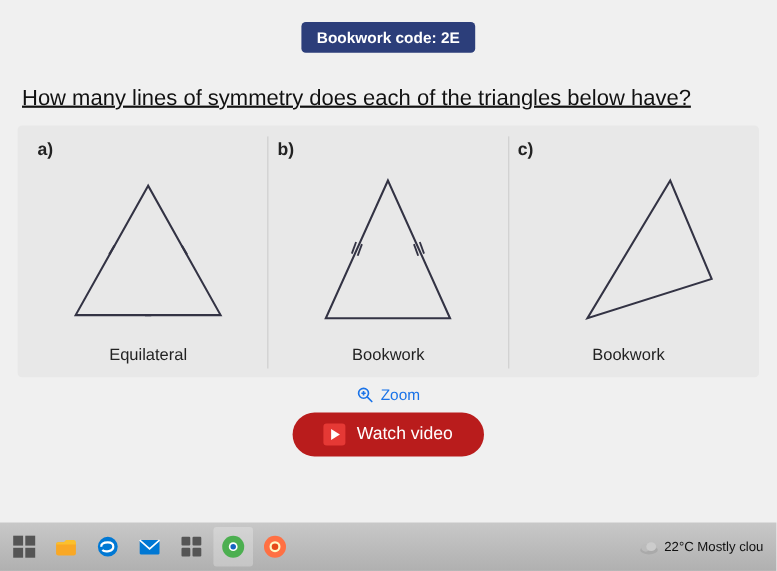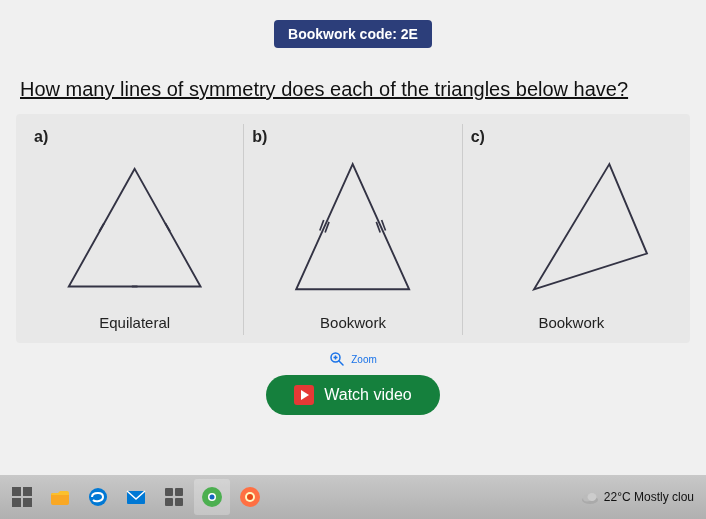--- a/index.html
+++ b/index.html
@@ -94,33 +94,33 @@
       font-weight: 400;
     }
 
     
     .zoom-row {
       display: flex;
       justify-content: center;
       align-items: center;
       gap: 6px;
       margin: 4px 0 8px 0;
-      font-size: 10px;
+      font-size: 14px;
       color: #1a73e8;
       cursor: pointer;
     }
 
     
     .watch-video-row {
       display: flex;
       justify-content: center;
       margin-bottom: 8px;
     }
     .watch-video-btn {
-      background: #15803d;
+      background: #b91c1c;
       color: white;
       border: none;
       border-radius: 24px;
       padding: 10px 28px;
       font-size: 16px;
       display: flex;
       align-items: center;
       gap: 10px;
       cursor: pointer;
     }

